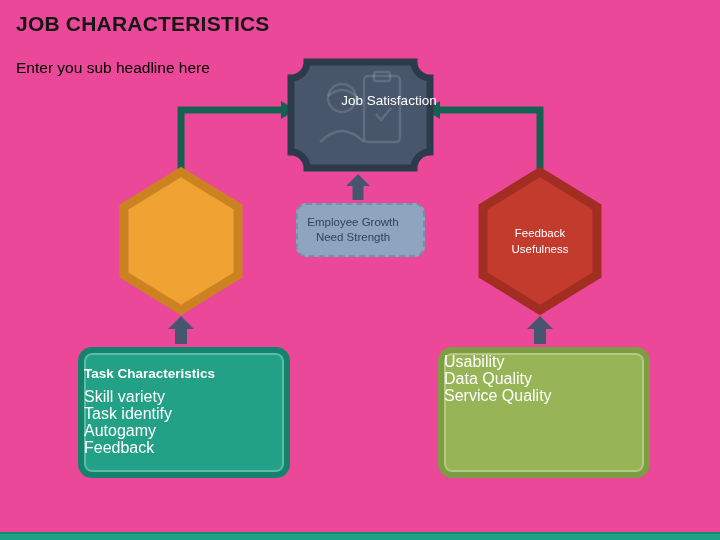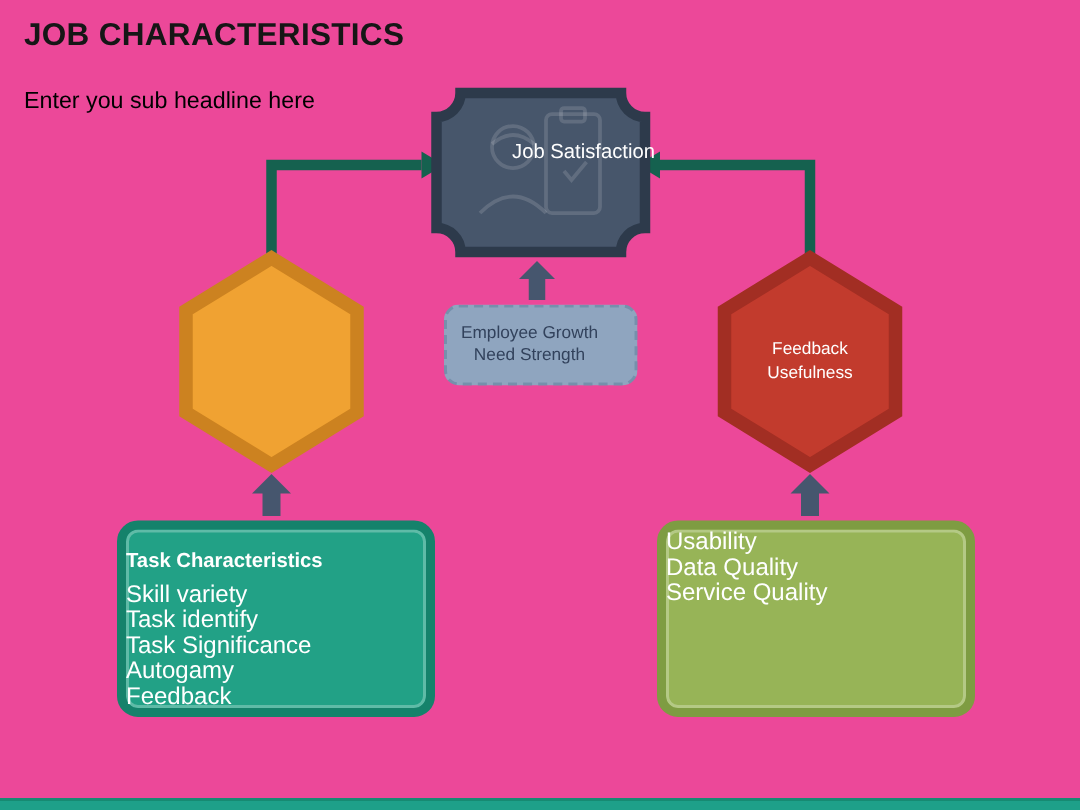--- a/index.html
+++ b/index.html
@@ -95,21 +95,20 @@
 
   <svg id="hex-right" class="abs hex-svg" viewBox="0 0 130 154">
     <polygon points="65,8 122,43 122,111 65,146 8,111 8,43" fill="#C23B2D" stroke="#A22E23" stroke-width="9"></polygon>
   </svg>
   <div id="hex-right-label" class="abs hex-label">Feedback Usefulness</div>
 
   <div id="task-box" class="abs big-box">
     <div class="box-title">Task Characteristics</div>
     <div class="box-item">Skill variety</div>
     <div class="box-item">Task identify</div>
-    <div class="box-item">Task Significance</div>
     <div class="box-item">Autogamy</div>
     <div class="box-item">Feedback</div>
   </div>
 
   <div id="tech-box" class="abs big-box">
     <div class="box-item">Usability</div>
     <div class="box-item">Data Quality</div>
     <div class="box-item">Service Quality</div>
   </div>
 

